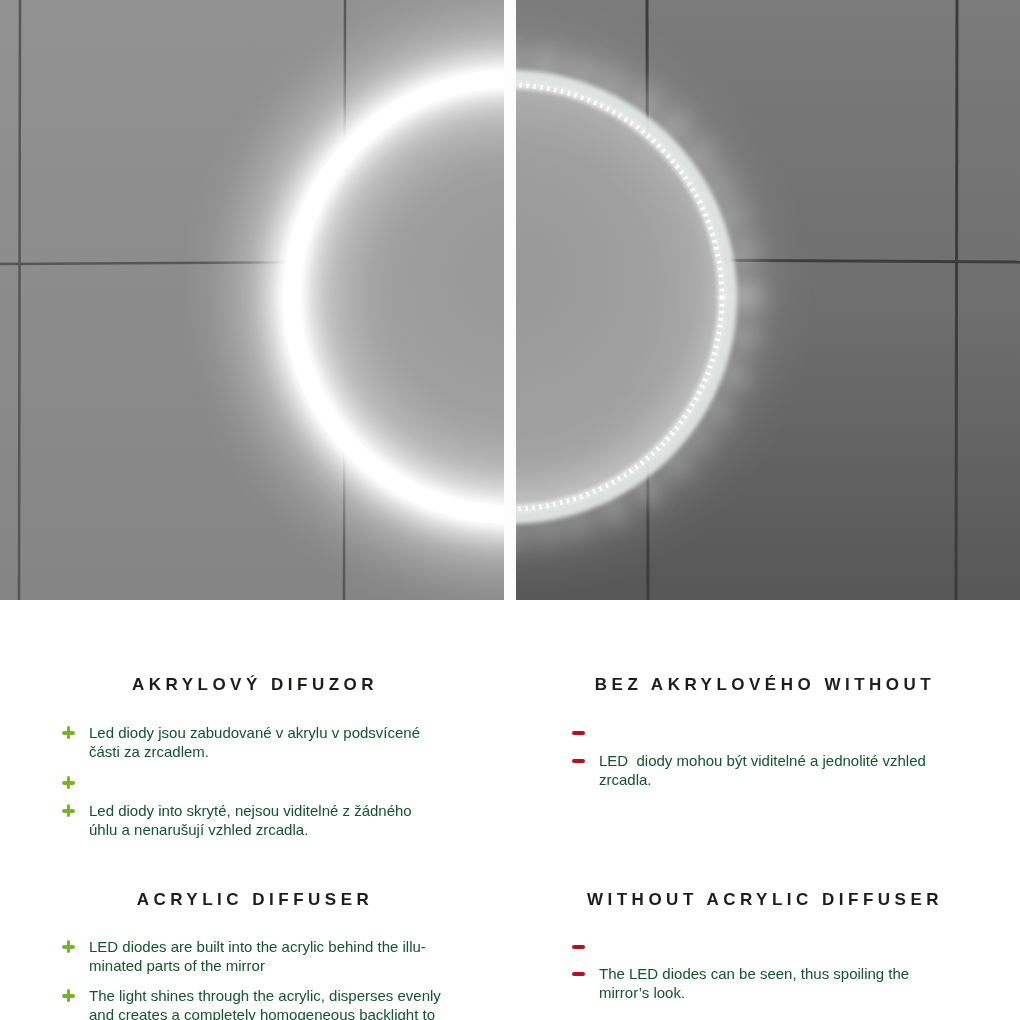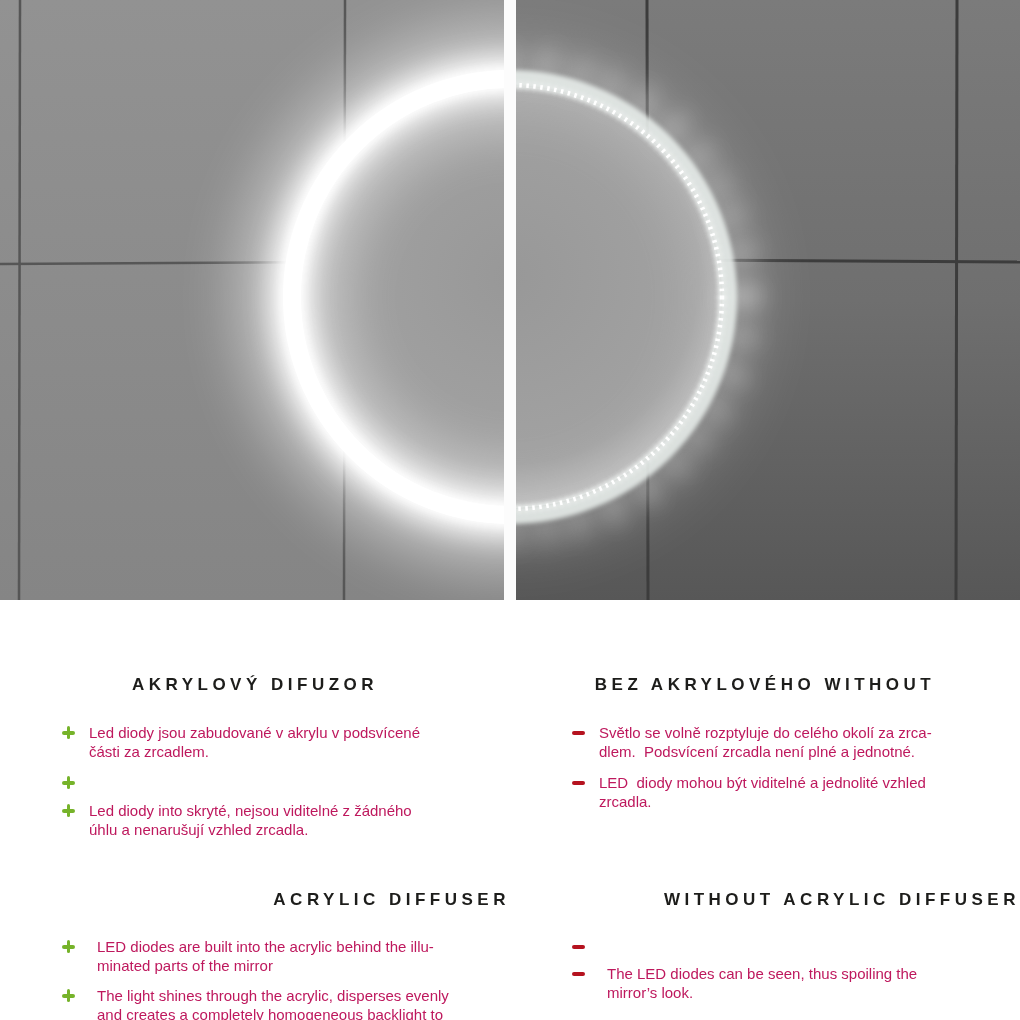--- a/index.html
+++ b/index.html
@@ -24,32 +24,32 @@
   .grid { display:grid; grid-template-columns:510px 510px; }
 
   .heading {
     padding-top:25px;
     text-align:center;
     font-size:17px; line-height:18px;
     font-weight:700;
     letter-spacing:4.5px;
     color:#1d1d1b;
   }
-  .heading.en { padding-top:26px;text-align:right; }
+  .heading.en { padding-top:26px; }
 
   ul.points { list-style:none; margin:15px 0 0 0; padding:0 20px 0 62px; }
   ul.points.en { margin-top:14px; }
 
   li.point { display:flex; align-items:flex-start; margin:0 0 12px 0; }
-  ul.points.en li.point { margin-bottom:11px;gap:8px; }
+  ul.points.en li.point { margin-bottom:11px; }
 
   .txt {
     margin-left:14px;
     font-size:15px; line-height:19px;
-    color:#be185d;
+    color:#14532d;
     white-space:pre-wrap;
   }
 
   .ico { position:relative; width:13px; height:13px; flex:none; margin-top:3px; }
   .ico.plus::before, .ico.minus::before {
     content:""; position:absolute; left:0; top:5px;
     width:13px; height:3.6px; border-radius:2px; background:currentColor;
   }
   .ico.plus::after {
     content:""; position:absolute; left:4.7px; top:0;
@@ -151,22 +151,20 @@
         </li>
         <li class="point">
           <span class="ico plus" style="color: rgb(118, 179, 42);"></span>
           <span class="txt">Led diody into skryté, nejsou viditelné z žádného
 úhlu a nenarušují vzhled zrcadla.</span>
         </li>
       </ul>
       <ul class="points col-right">
         <li class="point">
           <span class="ico minus" style="color: rgb(181, 18, 31);"></span>
-          <span class="txt">Světlo se volně rozptyluje do celého okolí za zrca-
-dlem.  Podsvícení zrcadla není plné a jednotné.</span>
         </li>
         <li class="point">
           <span class="ico minus" style="color: rgb(181, 18, 31);"></span>
           <span class="txt">LED  diody mohou být viditelné a jednolité vzhled
 zrcadla.</span>
         </li>
       </ul>
 
       <h2 class="heading en col-left">ACRYLIC DIFFUSER</h2>
       <h2 class="heading en col-right">WITHOUT ACRYLIC DIFFUSER</h2>

